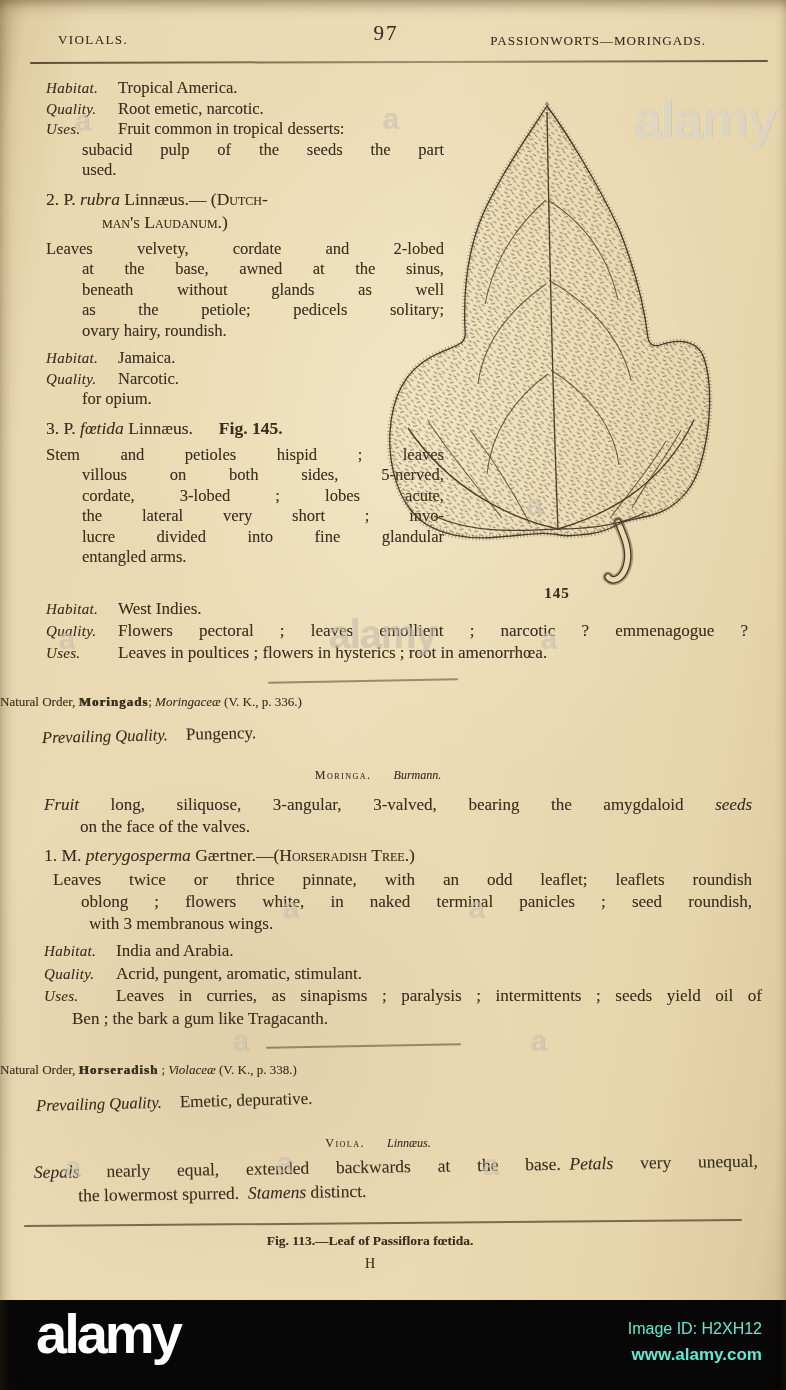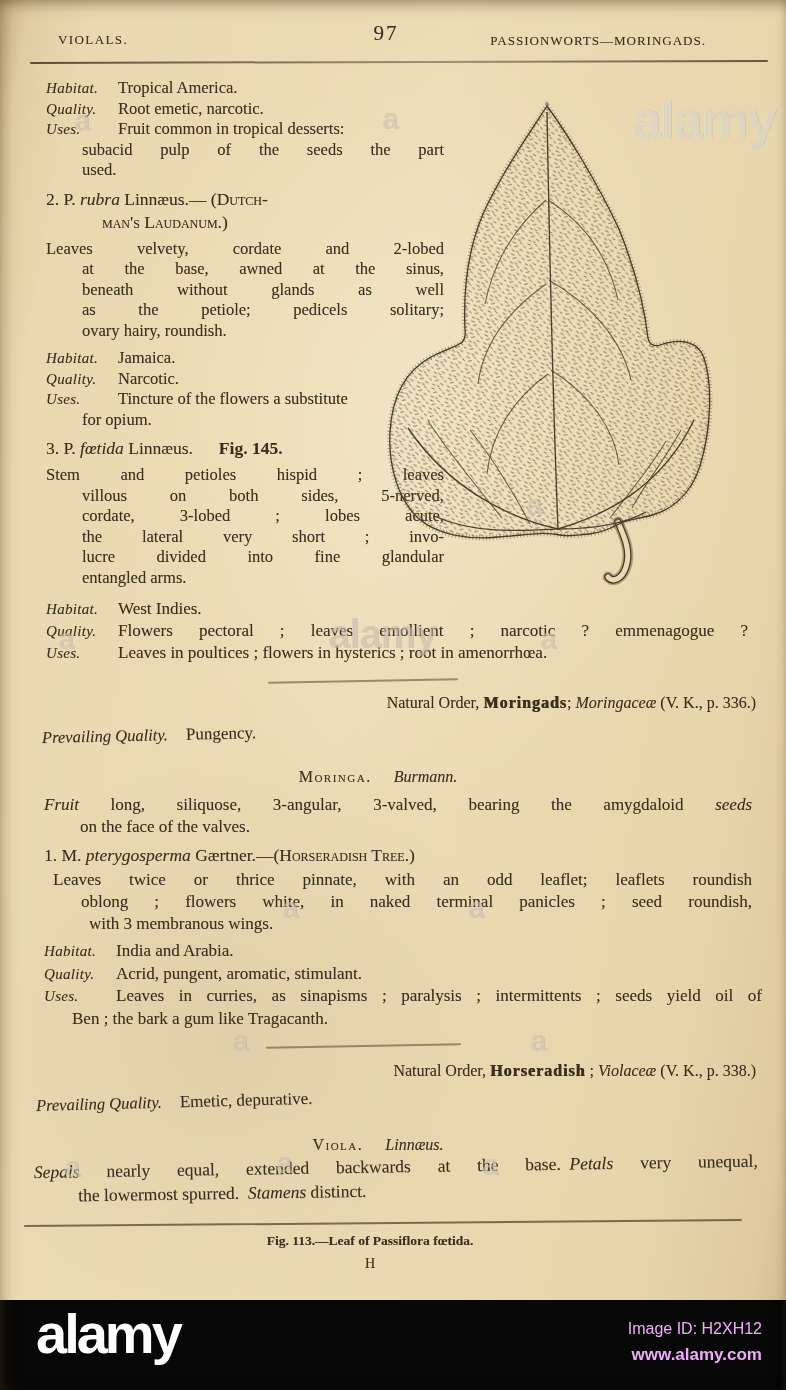--- a/index.html
+++ b/index.html
@@ -36,28 +36,28 @@
   .lbl{font-style:italic;font-size:15px;display:inline-block;min-width:72px;letter-spacing:.3px;}
   .figref{margin-left:26px;font-weight:bold;}
   
   .figure{position:absolute;top:88px;left:382px;width:390px;height:520px;}
   .fignum{position:absolute;top:497px;left:0;right:40px;text-align:center;font-weight:bold;font-size:15px;letter-spacing:1px;}
   
   .fw-attrs-p3{position:absolute;top:598px;left:46px;right:38px;font-size:17px;line-height:22px;}
   .mini-rule{position:absolute;height:2px;background:rgba(88,70,46,.55);transform:rotate(-1deg);border-radius:2px;}
   #mini1{top:680px;left:268px;width:190px;}
   #mini2{top:1045px;left:266px;width:195px;}
-  .order-head{position:absolute;left:0;right:30px;text-align:right;font-size:16px;}
+  .order-head{position:absolute;left:0;right:30px;text-align:left;font-size:13px;}
   #order1{top:694px;}
   #order2{top:1062px;}
   .prev{position:absolute;font-size:17px;transform-origin:left center;}
   #prev1{top:728px;left:42px;transform:rotate(-1.3deg);}
   #prev2{top:1096px;left:36px;transform:rotate(-1.5deg);}
   .prevlbl{font-style:italic;font-size:16.5px;margin-right:18px;}
-  .genus-line{position:absolute;left:0;right:30px;text-align:center;font-size:16px;}
+  .genus-line{position:absolute;left:0;right:30px;text-align:center;font-size:12px;}
   #genus1{top:768px;}
   #genus2{top:1136px;}
   .genus{font-variant:small-caps;letter-spacing:1.5px;margin-right:22px;}
   #fruitp{position:absolute;top:794px;left:44px;right:34px;font-size:17px;line-height:22px;}
   #sp1line{position:absolute;top:845px;left:44px;font-size:17.5px;}
   #sp1desc{position:absolute;top:869px;left:44px;right:34px;font-size:17px;line-height:22px;margin-left:9px;}
   #attrs-moringa{position:absolute;top:940px;left:44px;right:24px;font-size:17px;line-height:21.5px;}
   #sepals{position:absolute;top:1160px;left:34px;right:28px;font-size:17.5px;line-height:24px;transform:rotate(-.9deg);transform-origin:left center;}
   #sepals .cont{padding-left:44px;}
   #rule2{position:absolute;top:1222px;left:24px;right:44px;height:2px;background:rgba(74,60,40,.7);transform:rotate(-.5deg);border-radius:2px;}
@@ -69,21 +69,21 @@
   .wm-big1{left:632px;top:92px;font-size:54px;color:rgba(250,246,235,.60);letter-spacing:-2px;}
   .wm-big2{left:328px;top:614px;font-size:40px;color:rgba(250,246,235,.42);letter-spacing:-1px;}
   .wa1{left:74px;top:106px}.wa2{left:382px;top:104px}.wa3{left:526px;top:490px}
   .wa4{left:58px;top:624px}.wa5{left:540px;top:624px}.wa6{left:282px;top:893px}
   .wa7{left:468px;top:893px}.wa8{left:232px;top:1026px}.wa9{left:530px;top:1026px}
   .wa10{left:64px;top:1152px}.wa11{left:276px;top:1148px}.wa12{left:482px;top:1150px}
   
   .bar{position:absolute;left:0;right:0;bottom:0;height:90px;background:#070707;}
   .bar-logo{position:absolute;left:36px;top:6px;color:#fff;font-family:"Liberation Sans",sans-serif;
     font-weight:bold;font-size:56px;letter-spacing:-3px;line-height:1;}
-  .bar-meta{position:absolute;right:24px;top:20px;text-align:right;color:#f0abfc;font-family:"Liberation Sans",sans-serif;}
+  .bar-meta{position:absolute;right:24px;top:20px;text-align:right;color:#5eead4;font-family:"Liberation Sans",sans-serif;}
   .bar-id{font-size:16px;}
   .bar-url{font-size:17px;font-weight:bold;margin-top:7px;}
 </style>
 </head>
 <body>
 
 <div class="page">
 
   <span class="hdr-left">VIOLALS.</span>
   <span class="hdr-center">97</span>
@@ -106,21 +106,20 @@
     <div class="block">
       <div class="line sp">Leaves velvety, cordate and 2-lobed</div>
       <div class="line cont sp">at the base, awned at the sinus,</div>
       <div class="line cont sp">beneath without glands as well</div>
       <div class="line cont sp">as the petiole; pedicels solitary;</div>
       <div class="line cont">ovary hairy, roundish.</div>
     </div>
     <div class="block">
       <div class="line"><span class="lbl">Habitat.</span><span>Jamaica.</span></div>
       <div class="line"><span class="lbl">Quality.</span><span>Narcotic.</span></div>
-      <div class="line"><span class="lbl">Uses.</span><span>Tincture of the flowers a substitute</span></div>
       <div class="line cont">for opium.</div>
     </div>
 
     <div class="block sp-head">
       <div class="line"><span>3. P. </span><span class="it">fœtida</span><span> Linnæus.</span><span class="figref">Fig. 145.</span></div>
     </div>
     <div class="block">
       <div class="line sp">Stem and petioles hispid ; leaves</div>
       <div class="line cont sp">villous on both sides, 5-nerved,</div>
       <div class="line cont sp">cordate, 3-lobed ; lobes acute,</div>
@@ -170,20 +169,21 @@
         <path d="M169,282 C209,307 233,342 237,377"></path>
         <path d="M164,112 C131,141 111,176 103,216"></path>
         <path d="M164,196 C126,223 101,256 96,296"></path>
         <path d="M166,286 C131,311 109,346 105,386"></path>
         <path d="M120,430 C97,401 72,372 46,333"></path>
         <path d="M148,436 C130,402 112,372 88,342"></path>
         <path d="M250,420 C263,396 283,371 299,342"></path>
         <path d="M228,430 C246,406 267,382 284,353"></path>
       </g>
     </svg>
+    <div class="fignum">145</div>
   </div>
 
   <div class="fw-attrs-p3">
     <div class="line"><span class="lbl">Habitat.</span><span>West Indies.</span></div>
     <div class="line sp"><span class="lbl">Quality.</span><span>Flowers pectoral ; leaves emollient ; narcotic ? emmenagogue ?</span></div>
     <div class="line"><span class="lbl">Uses.</span><span>Leaves in poultices ; flowers in hysterics ; root in amenorrhœa.</span></div>
   </div>
 
   <div id="mini1" class="mini-rule"></div>
 

